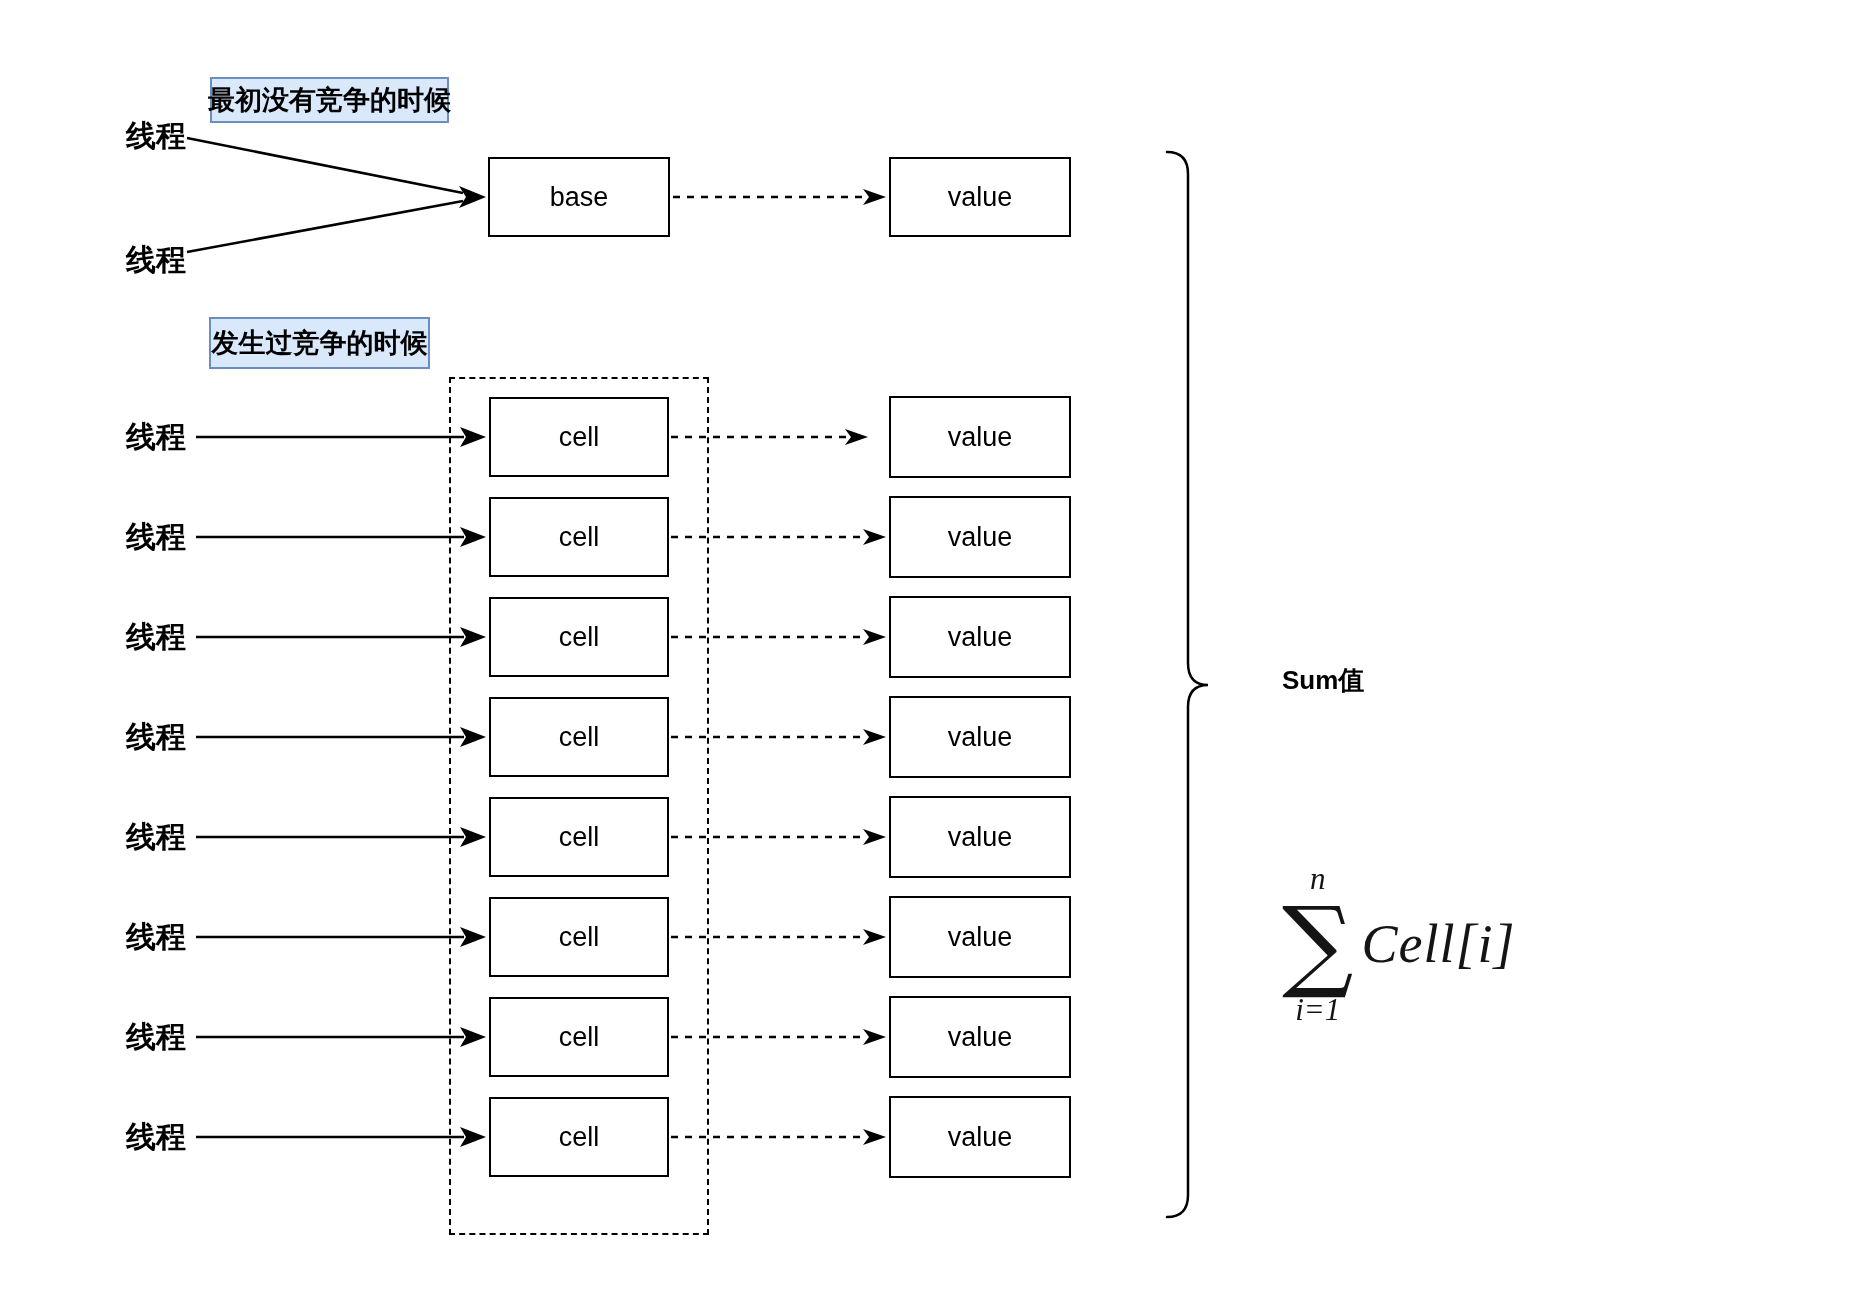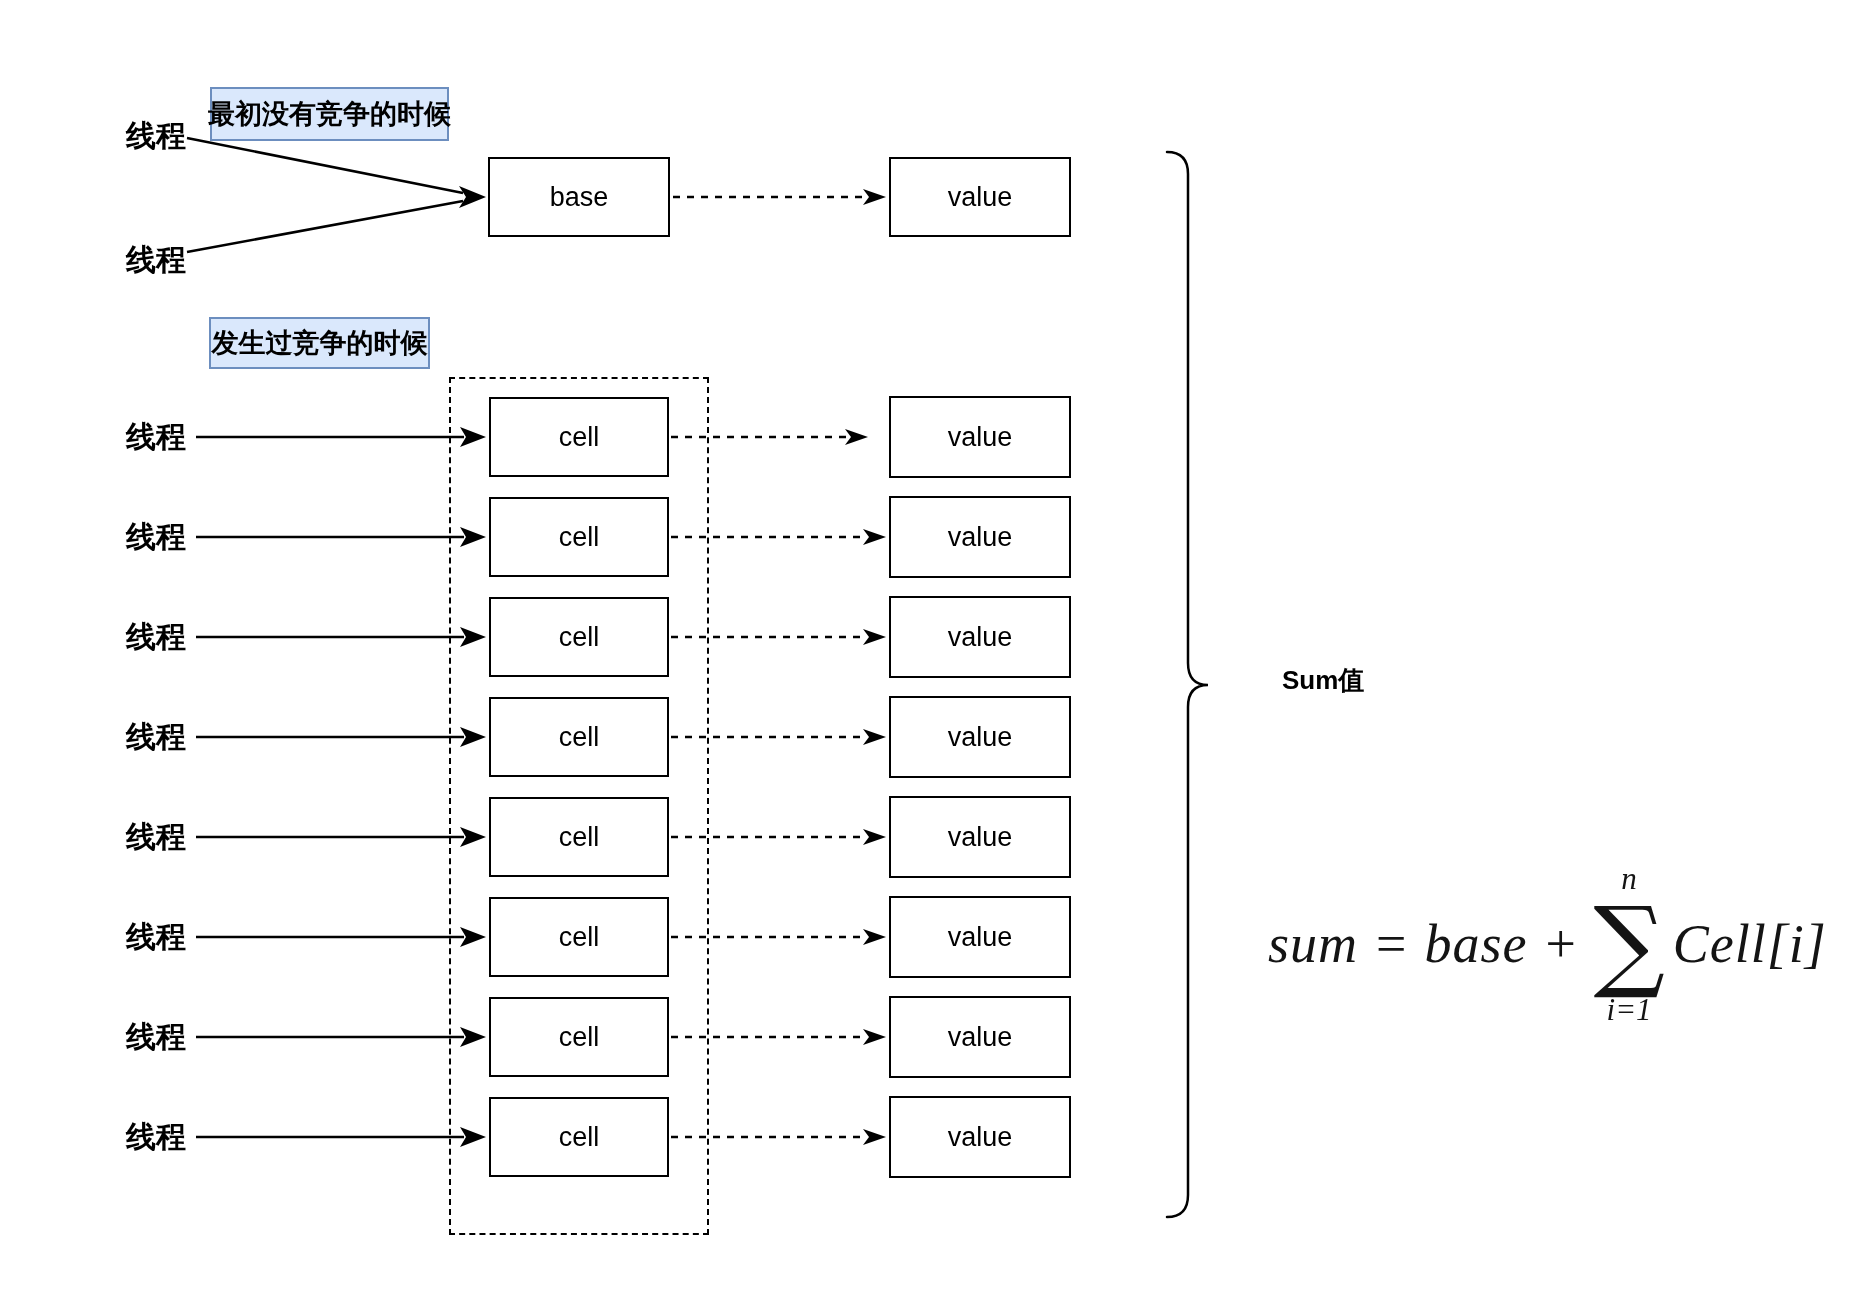--- a/index.html
+++ b/index.html
@@ -123,21 +123,21 @@
       <polygon points="886,937 863,929 869,937 863,945" fill="#000"></polygon>
       <line x1="671" y1="1037" x2="866" y2="1037" stroke="#000" stroke-width="2.5" stroke-dasharray="7,7"></line>
       <polygon points="886,1037 863,1029 869,1037 863,1045" fill="#000"></polygon>
       <line x1="671" y1="1137" x2="866" y2="1137" stroke="#000" stroke-width="2.5" stroke-dasharray="7,7"></line>
       <polygon points="886,1137 863,1129 869,1137 863,1145" fill="#000"></polygon>
     </g>
 
     <path d="M 1167,152 Q 1188,152 1188,174 L 1188,663 Q 1188,685 1208,685 Q 1188,685 1188,707 L 1188,1195 Q 1188,1217 1167,1217" fill="none" stroke="#000" stroke-width="2.5" stroke-linecap="round"></path>
   </svg>
 
-  <div class="badge" style="left:210px;top:87px;width:239px;height:54px;">最初没有竞争的时候</div>
+  <div class="badge" style="left:210px;top:77px;width:239px;height:46px;">最初没有竞争的时候</div>
 
   <div class="thread" style="left:126px;top:120px;">线程</div>
   <div class="thread" style="left:126px;top:244px;">线程</div>
 
   <div class="node" style="left:488px;top:157px;justify-content:center;">
     <span>base</span>
   </div>
   <div class="node" style="left:889px;top:157px;">
     <span>value</span>
   </div>
@@ -207,21 +207,20 @@
       <span>cell</span>
     </div>
   <div class="node" style="left:889px;top:1096px;height:82px;">
       <span>value</span>
     </div>
 
   <div class="sum-title">Sum值</div>
 
 
   <div class="formula">
-    <span class="main">sum = base +</span>
     <span class="sigma-block">
       <span class="limit">n</span>
       <span class="sigma">∑</span>
       <span class="limit">i=1</span>
     </span>
     <span class="main">Cell[i]</span>
   </div>
 
 </div>
 

